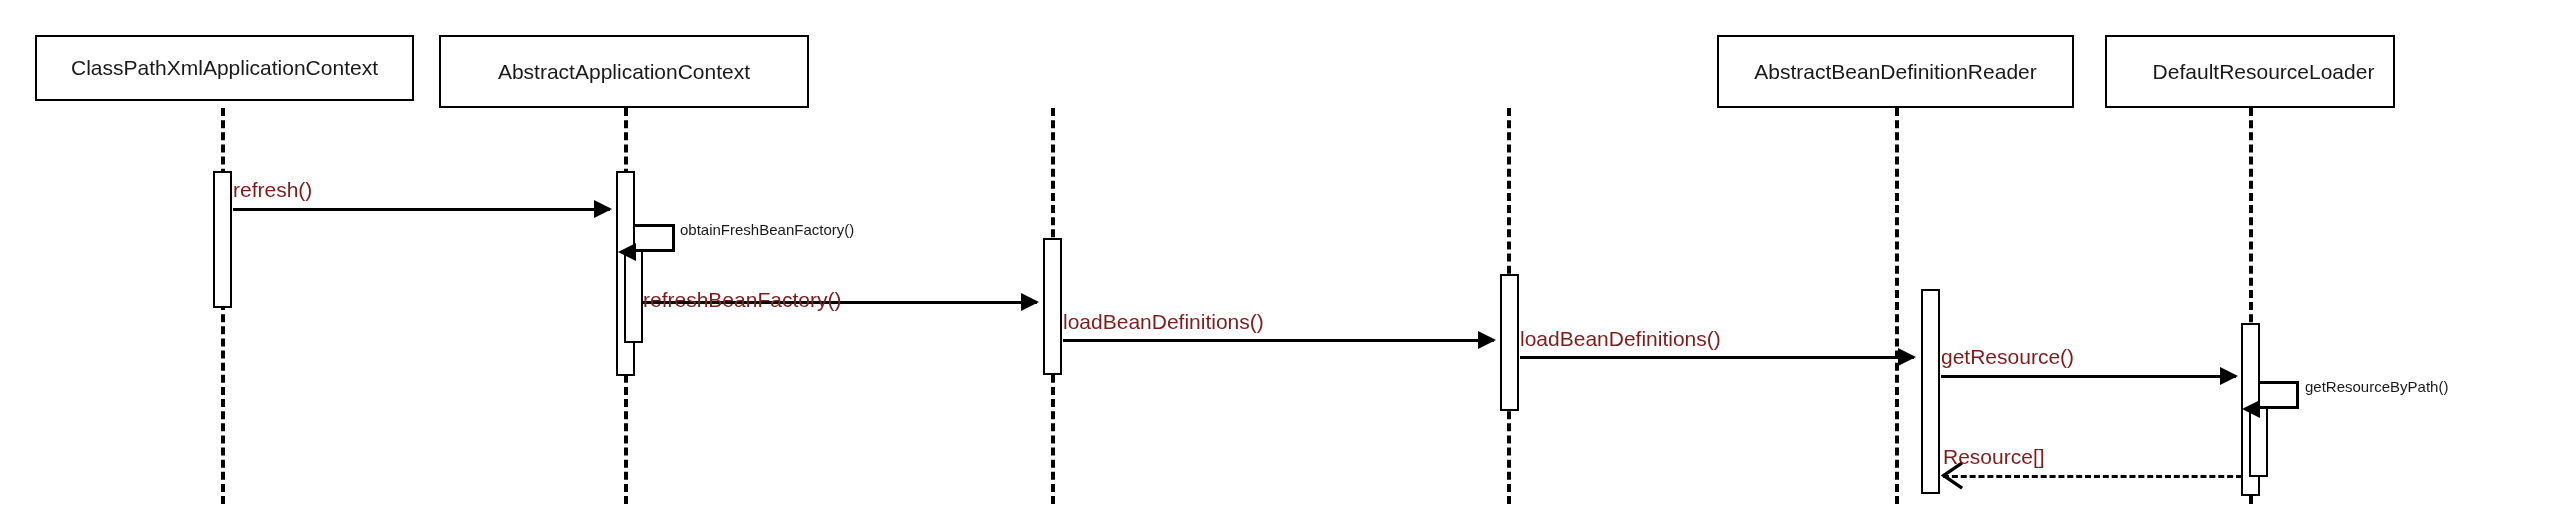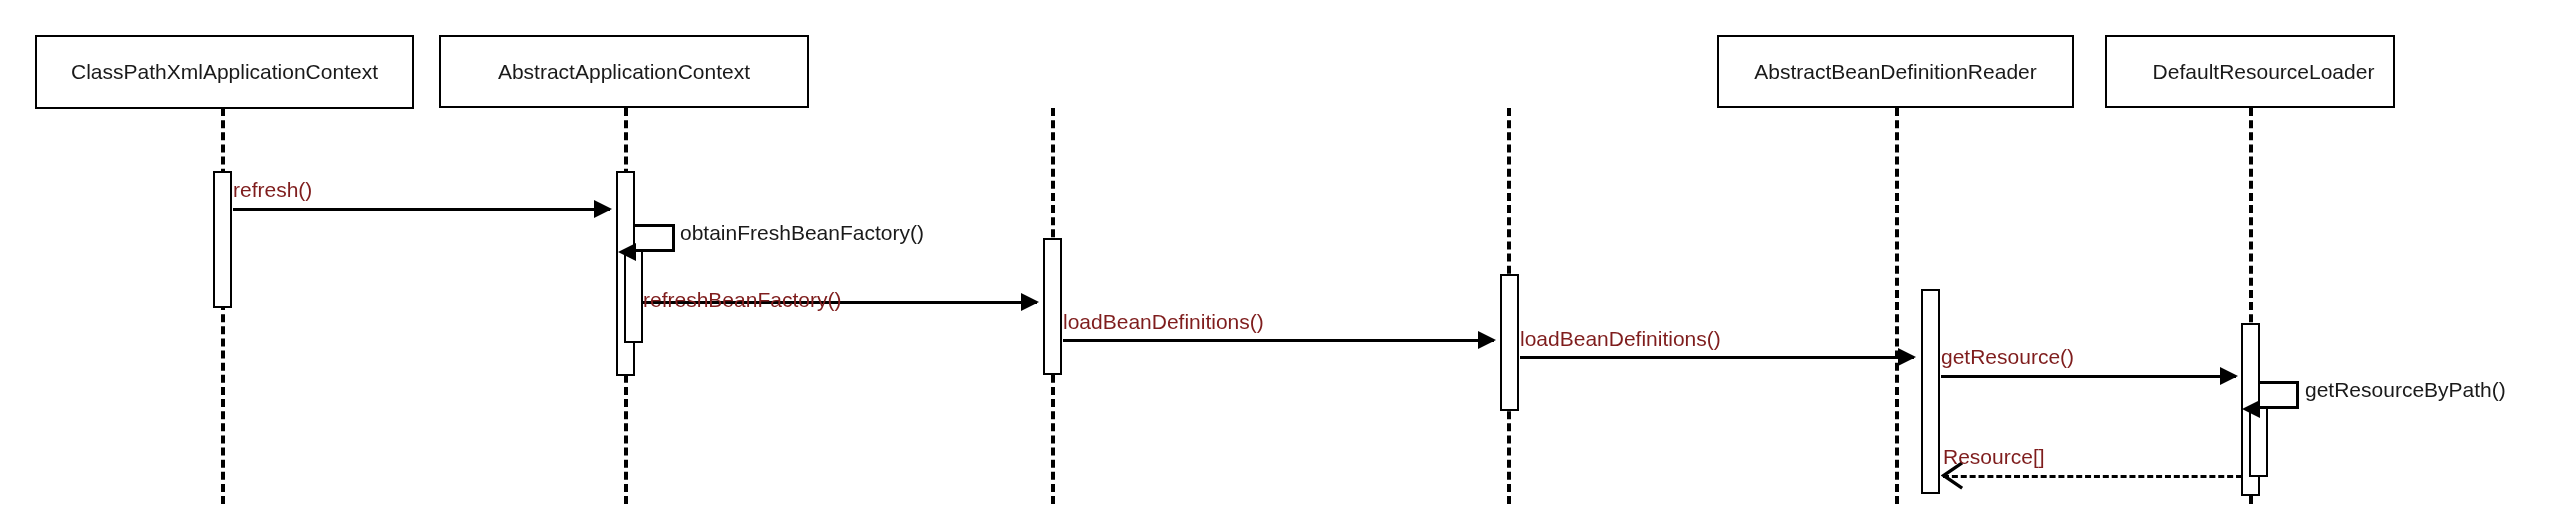--- a/index.html
+++ b/index.html
@@ -78,38 +78,38 @@
   }
   .selfloop .head-left{
     position:absolute;left:-17px;bottom:-9.3px;
     width:0;height:0;
     border-top:9.3px solid transparent;
     border-bottom:9.3px solid transparent;
     border-right:18.5px solid #000000;
   }
   .self-label{
     position:absolute;
-    font-size:21px;
+    font-size:15px;
     color:#1a1a1a;
     white-space:nowrap;
   }
 </style>
 </head>
 <body>
 
 <div id="canvas">
 
   <div class="lifeline-dash" style="left:221px; top:108px; height:396px;"></div>
   <div class="lifeline-dash" style="left:624px; top:108px; height:396px;"></div>
   <div class="lifeline-dash" style="left:1051px; top:108px; height:396px;"></div>
   <div class="lifeline-dash" style="left:1507px; top:108px; height:396px;"></div>
   <div class="lifeline-dash" style="left:1895px; top:108px; height:396px;"></div>
   <div class="lifeline-dash" style="left:2249px; top:108px; height:396px;"></div>
 
-  <div class="lifeline-box" style="left:35px; top:35px; width:379px; height:74px;justify-content:center;">
+  <div class="lifeline-box" style="left:35px; top:35px; width:379px; height:66px;justify-content:center;">
     <span class="lifeline-label">ClassPathXmlApplicationContext</span>
   </div>
 
   <div class="lifeline-box" style="left:439px; top:35px; width:370px; height:73px;">
     <span class="lifeline-label">AbstractApplicationContext</span>
   </div>
 
 
 
   <div class="lifeline-box" style="left:1717px; top:35px; width:357px; height:73px;">

